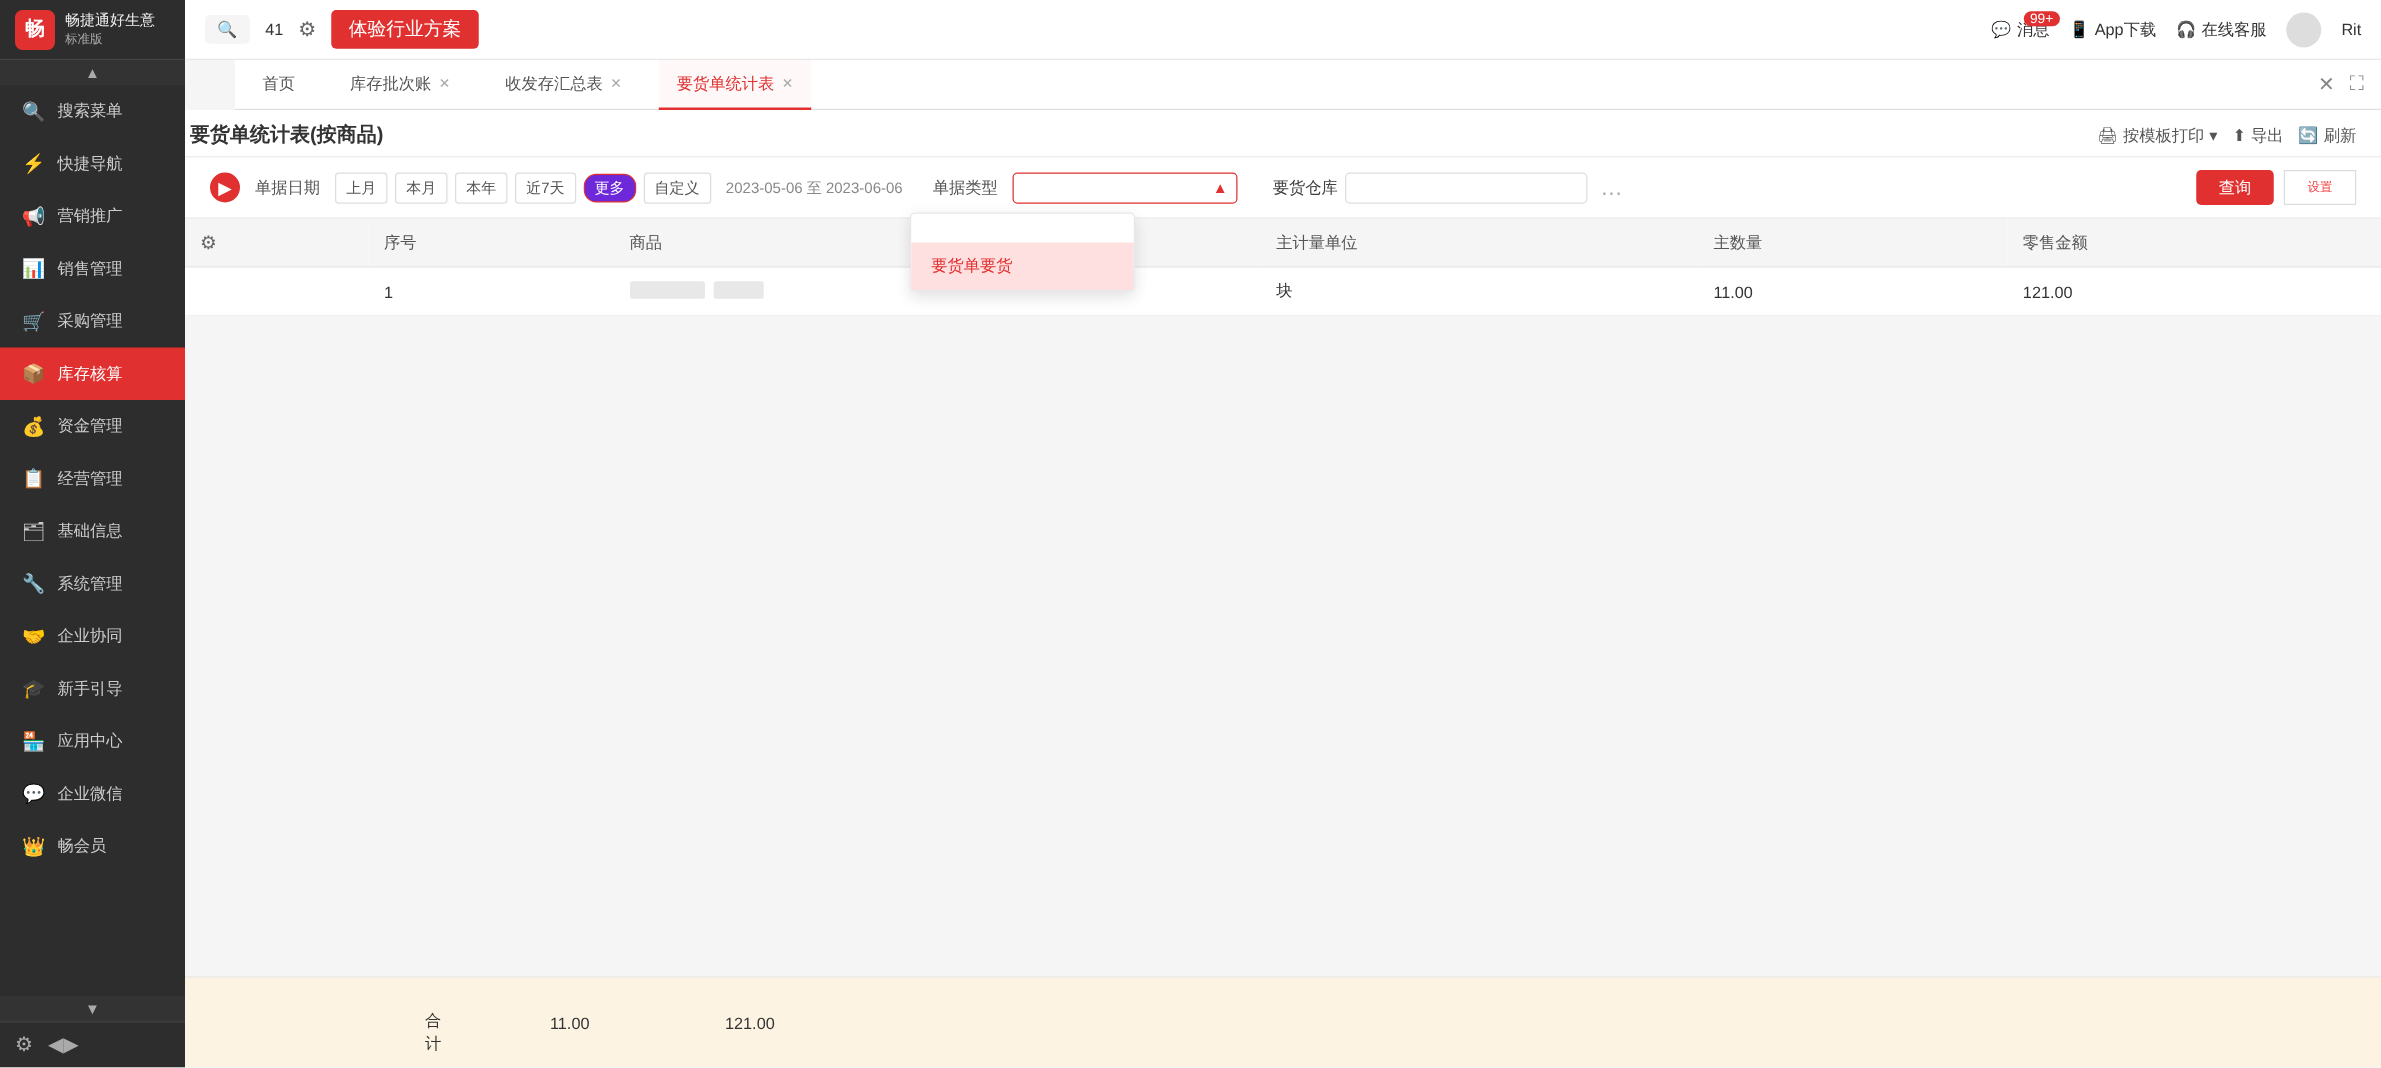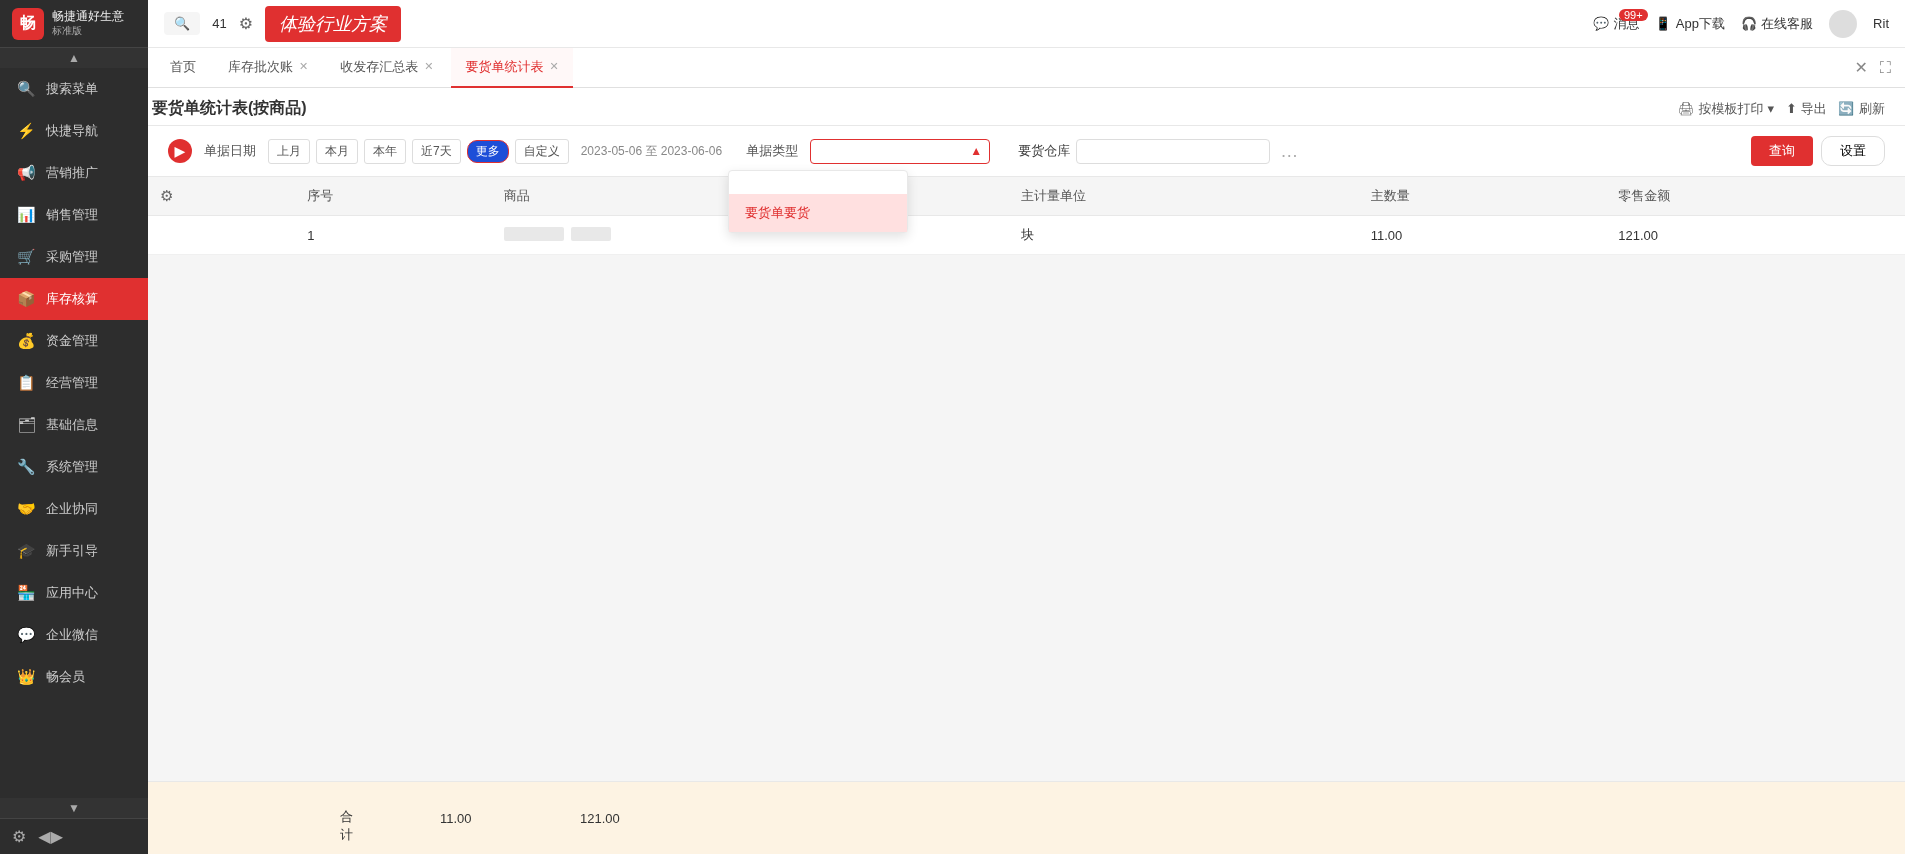--- a/index.html
+++ b/index.html
@@ -78,37 +78,38 @@
       display: flex; align-items: center;
       background: #f5f5f5; border-radius: 4px;
       padding: 4px 10px; gap: 6px;
       font-size: 13px; color: #888;
     }
     .topbar-num { font-size: 13px; color: #333; }
     .topbar-settings { color: #666; font-size: 16px; cursor: pointer; }
     .btn-trial {
       background: #e03030; color: white;
       border: none; border-radius: 4px;
-      padding: 6px 14px; font-size: 18px;
-      cursor: pointer; white-space: nowrap; font-style: italic;
+      padding: 6px 14px; font-size: 15px;
+      cursor: pointer; white-space: nowrap;
     }
     .topbar-right { display: flex; align-items: center; gap: 16px; }
     .topbar-msg { display: flex; align-items: center; gap: 4px; font-size: 13px; color: #333; position: relative; cursor: pointer; }
     .badge { background: #e03030; color: white; border-radius: 10px; padding: 0 5px; font-size: 11px; position: absolute; top: -6px; right: -8px; white-space: nowrap; }
     .topbar-icon-btn { display: flex; align-items: center; gap: 4px; font-size: 13px; color: #333; cursor: pointer; }
     .user-avatar { width: 28px; height: 28px; background: #ddd; border-radius: 50%; }
 
     
     .tabbar {
       height: 40px;
       background: #fff;
       display: flex; align-items: center;
       border-bottom: 1px solid #e0e0e0;
       padding: 0 8px;
-      gap: 4px;
+      gap: 16px;
+      margin-left: 40px;
     }
     .tab {
       padding: 0 14px;
       height: 40px; display: flex; align-items: center;
       font-size: 13px; color: #555;
       cursor: pointer; border-bottom: 2px solid transparent;
       white-space: nowrap; position: relative;
     }
     .tab.active { color: #e03030; border-bottom: 2px solid #e03030; background: #fff8f8; }
     .tab-close { margin-left: 6px; font-size: 11px; color: #aaa; cursor: pointer; }
@@ -142,21 +143,21 @@
       background: #e03030; color: white;
       border-radius: 50%; display: flex; align-items: center; justify-content: center;
       cursor: pointer; font-size: 14px; flex-shrink: 0;
     }
     .filter-label { font-size: 13px; color: #555; white-space: nowrap; }
     .filter-date-btns { display: flex; align-items: center; gap: 6px; }
     .date-btn {
       padding: 3px 8px; border: 1px solid #ddd; border-radius: 3px;
       font-size: 12px; color: #555; cursor: pointer; background: #fff;
     }
-    .date-btn.more { background: #1d4ed8; color: white; border-color: #e03030; border-radius: 10px; padding: 2px 8px; }
+    .date-btn.more { background: #6d28d9; color: white; border-color: #e03030; border-radius: 10px; padding: 2px 8px; }
     .date-range { font-size: 12px; color: #888; }
     .filter-type-label { font-size: 13px; color: #555; margin-left: 12px; }
     .filter-select-wrap { position: relative; display: inline-flex; align-items: center; }
     .filter-select {
       border: 1px solid #e03030;
       border-radius: 4px;
       padding: 4px 28px 4px 10px;
       font-size: 13px; color: #333;
       background: #fff; min-width: 180px;
       appearance: none; cursor: pointer;
@@ -171,23 +172,23 @@
       min-width: 160px; color: #333;
     }
     .filter-more-btn { font-size: 18px; color: #aaa; cursor: pointer; margin-left: 4px; }
     .filter-actions { display: flex; gap: 8px; margin-left: auto; }
     .btn-query {
       background: #e03030; color: white;
       border: none; border-radius: 4px;
       padding: 5px 18px; font-size: 13px; cursor: pointer;
     }
     .btn-settings {
-      background: #fff; color: #000000;
-      border: 1px solid #ddd; border-radius: 10px;
-      padding: 5px 18px; font-size: 13px; cursor: pointer;
+      background: #fff; color: #ef4444;
+      border: 1px solid #ddd; border-radius: 0;
+      padding: 5px 18px; font-size: 10px; cursor: pointer;
     }
 
     
     .dropdown-overlay {
       position: absolute;
       top: 44px;
       left: 580px;
       background: white;
       border: 1px solid #e8e8e8;
       border-radius: 4px;

